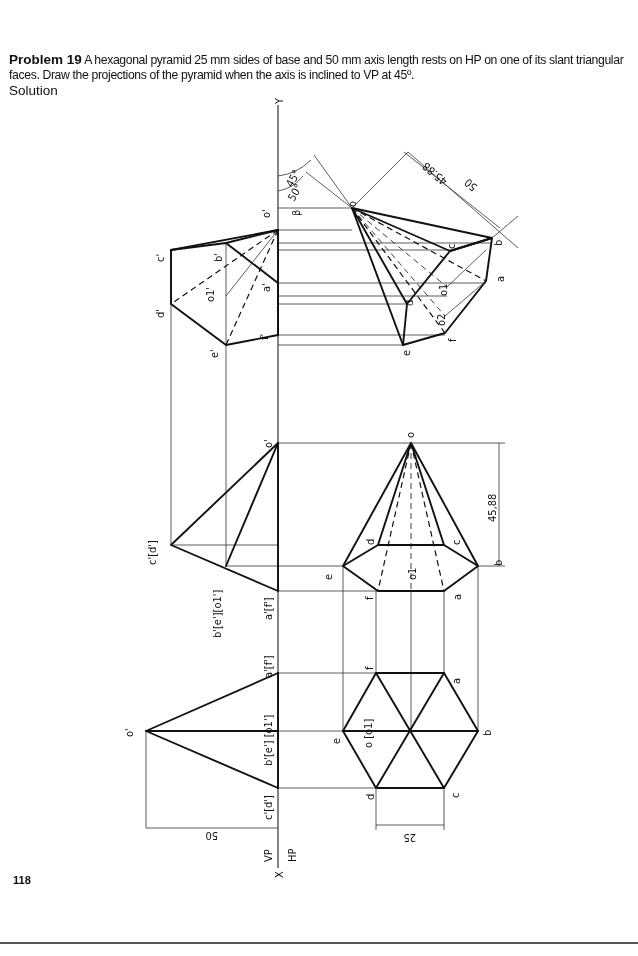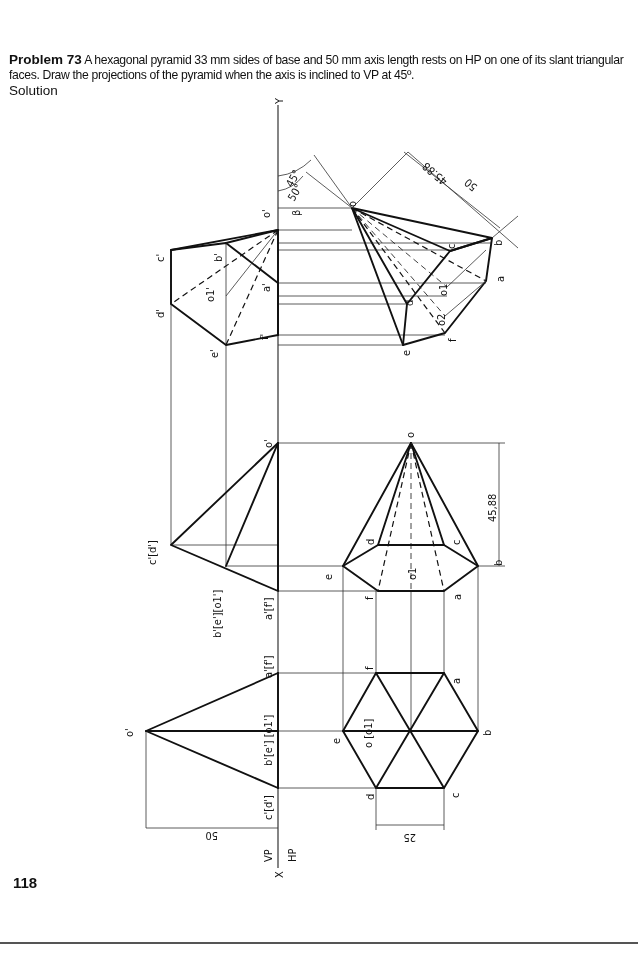--- a/index.html
+++ b/index.html
@@ -2,34 +2,34 @@
 <html><head>
 <meta charset="utf-8">
 <style>
   html, body { margin: 0; padding: 0; background: #ffffff; }
   body { width: 638px; height: 956px; position: relative; overflow: hidden;
          font-family: "Liberation Sans", sans-serif; color: #111; }
   .problem { position: absolute; left: 9px; top: 52px; width: 622px;
              font-size: 12.2px; line-height: 15px; letter-spacing: -0.35px; }
   .problem .num { font-weight: bold; font-size: 13.5px; letter-spacing: 0; }
   .solution { position: absolute; left: 9px; top: 83px; font-size: 13.5px; font-weight: normal; }
-  .pageno { position: absolute; left: 13px; top: 874px; font-size: 15px; font-weight: bold; }
+  .pageno { position: absolute; left: 13px; top: 874px; font-size: 11px; font-weight: bold; }
   .rule { position: absolute; left: 0; top: 942px; width: 638px; height: 1.5px; background: #555; }
   svg#drawing { position: absolute; left: 0; top: 0; }
   .thick { stroke: #111; stroke-width: 1.9; fill: none; stroke-linecap: round; stroke-linejoin: round; }
   .thin { stroke: #333; stroke-width: 0.8; fill: none; }
   .dash { stroke: #111; stroke-width: 1.2; fill: none; stroke-dasharray: 6 4; }
   .lbl { font-family: "DejaVu Sans Condensed", "DejaVu Sans", sans-serif; font-size: 11px; fill: #111; }
 </style>
 </head>
 <body>
 
 <div class="problem">
-  <span class="num">Problem 73</span>
-  <span>A hexagonal pyramid 33 mm sides of base and 50 mm axis length rests on HP on one of its slant triangular faces. Draw the projections of the pyramid when the axis is inclined to VP at 45º.</span>
+  <span class="num">Problem 19</span>
+  <span>A hexagonal pyramid 25 mm sides of base and 50 mm axis length rests on HP on one of its slant triangular faces. Draw the projections of the pyramid when the axis is inclined to VP at 45º.</span>
 </div>
 <div class="solution">Solution</div>
 
 <svg id="drawing" width="638" height="956" viewBox="0 0 638 956">
 
   <g>
     <line class="thin" x1="278" y1="105" x2="278" y2="868" style="stroke-width:1.2"></line>
   </g>
 
   <g class="thin">

